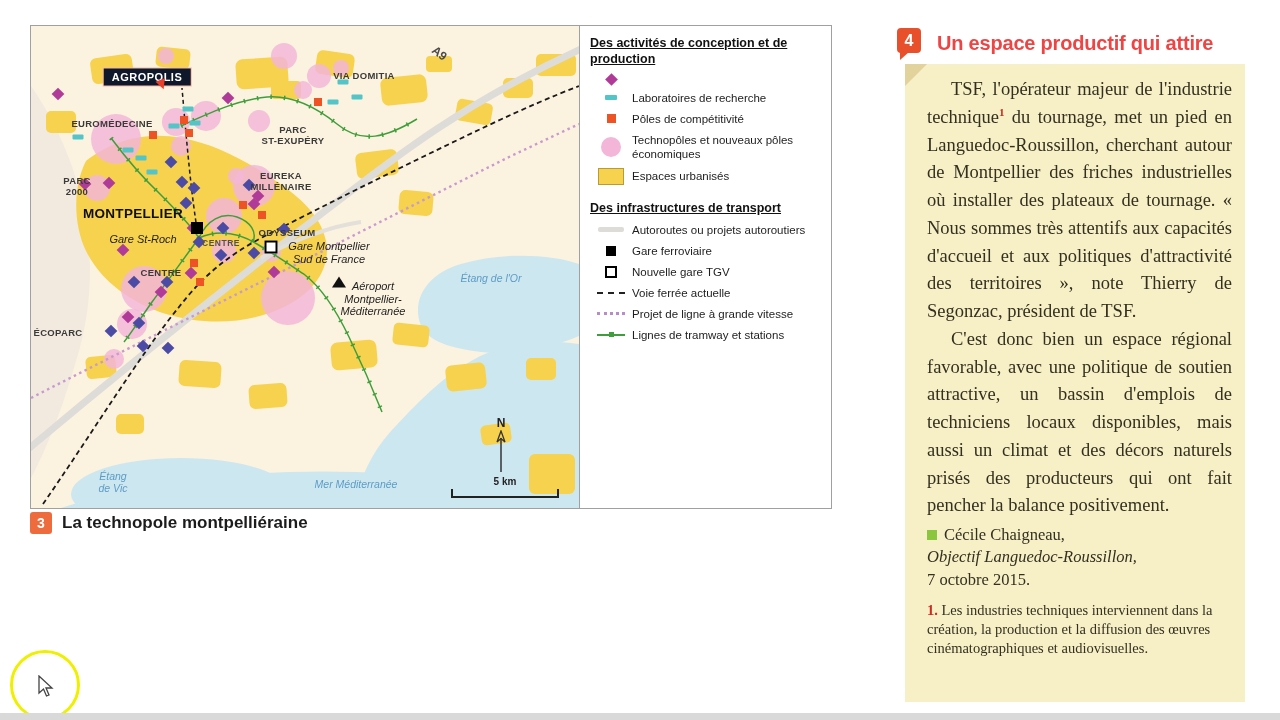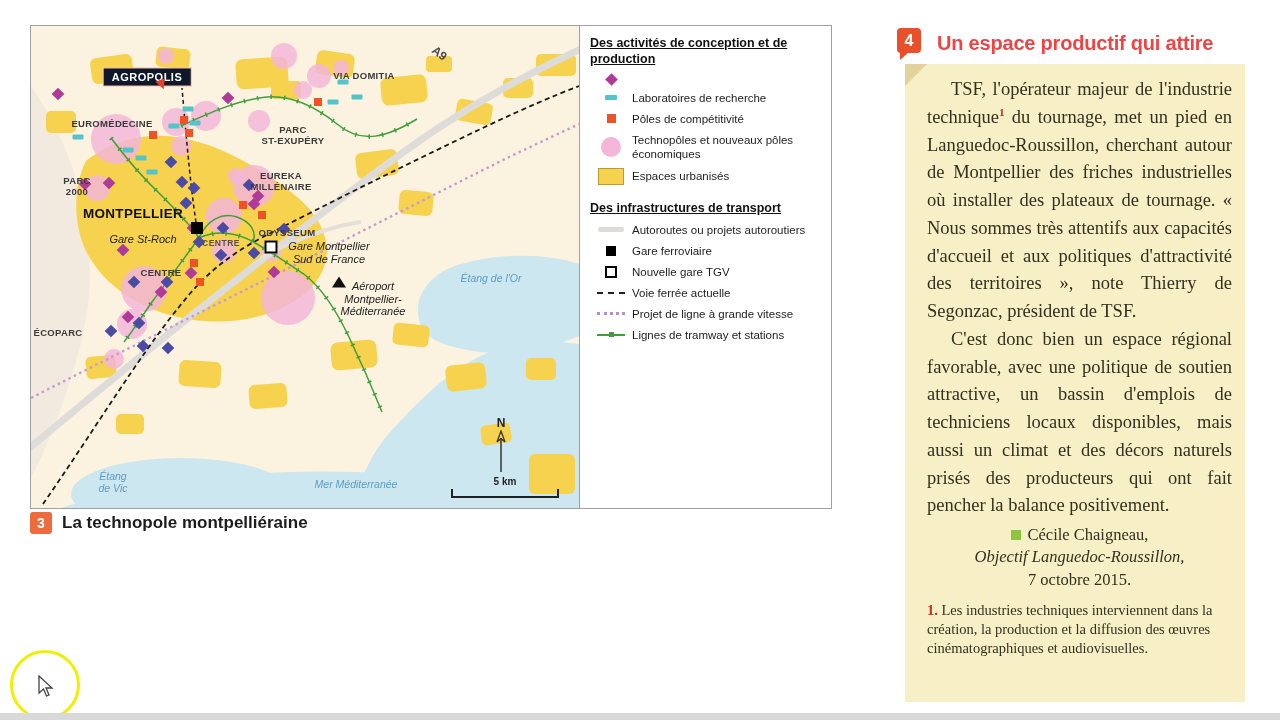--- a/index.html
+++ b/index.html
@@ -82,21 +82,21 @@
               border-top:8px solid #e8502c;border-right:9px solid transparent;}
   .article-title{margin:4px;font-size:20px;font-weight:bold;color:#ef4444;letter-spacing:-.2px;}
 
   .textblock{position:absolute;left:905px;top:64px;width:340px;height:638px;box-sizing:border-box;
              background:#f7efc6;padding:12px 13px 8px 22px;
              font-family:"Liberation Serif",serif;color:#33301f;}
   .dogear{position:absolute;left:0;top:0;width:0;height:0;
           border-top:22px solid #e2d29c;border-right:22px solid transparent;}
   .para{margin:0;text-indent:24px;font-size:18.5px;line-height:1.5;text-align:justify;}
   .fn-ref{color:#c22a20;font-weight:bold;font-size:11px;}
-  .attribution{text-align:center;font-size:16.5px;line-height:1.35;margin-top:4px;}
+  .attribution{text-align:left;font-size:16.5px;line-height:1.35;margin-top:4px;}
   .green-sq{display:inline-block;width:10px;height:10px;background:#8cc63f;margin-right:7px;}
   .src-italic{font-style:italic;}
   .footnote{margin-top:10px;font-size:14.5px;line-height:1.32;text-align:left;}
   .fn-num{color:#cc2b24;font-weight:bold;}
 
   
   .cursor-hl{position:absolute;left:10px;top:650px;width:64px;height:64px;border-radius:50%;
              border:3px solid #eef000;}
   .cursor-hl svg{position:absolute;left:24px;top:22px;}
   .bottom-strip{position:absolute;left:0;bottom:0;width:1280px;height:7px;background:#d9d9d9;}

